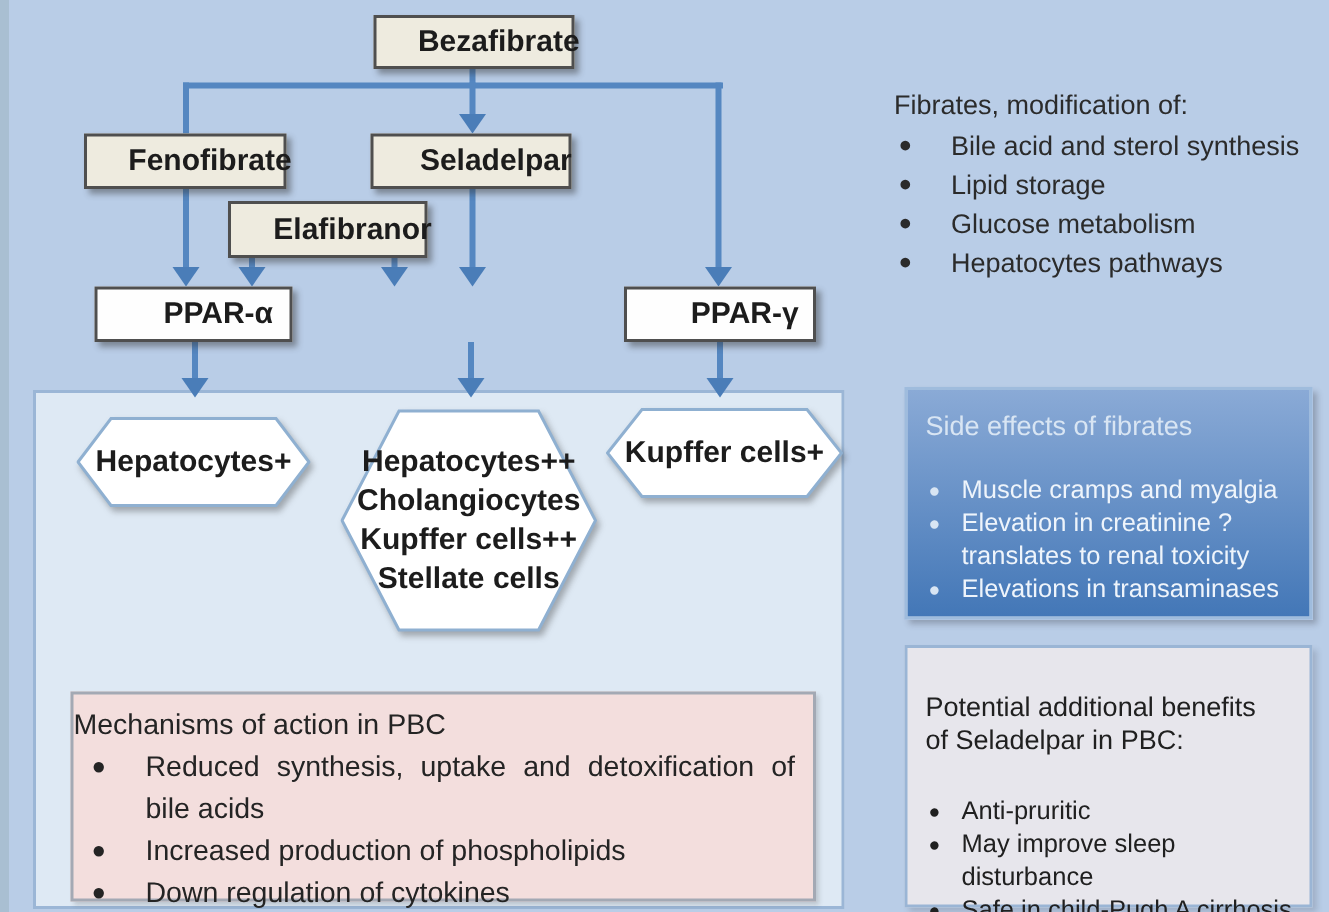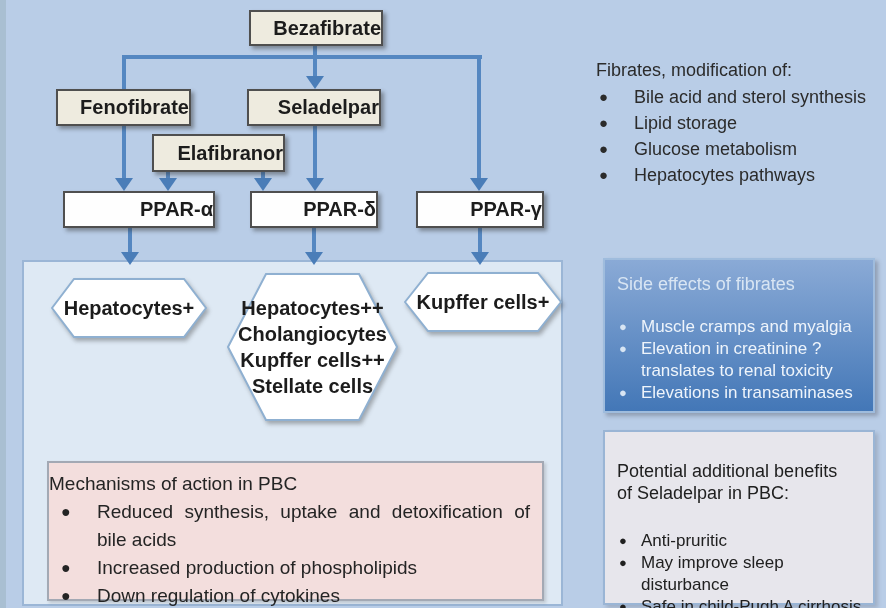--- a/index.html
+++ b/index.html
@@ -5,21 +5,21 @@
   html,body{margin:0;padding:0;background:#8ea6c0;}
   #stage{
     position:relative;width:886px;height:608px;overflow:hidden;
     background:#b9cde7;
     font-family:"Liberation Sans",sans-serif;
     color:#262626;
   }
   .edge-strip{position:absolute;left:0;top:0;width:6px;height:608px;background:#a9bfd2;}
   
   .node{
-    position:absolute;display:flex;align-items:center;justify-content:flex-end;
+    position:absolute;display:flex;align-items:center;justify-content:center;
     border:2px solid #4f4f4f;box-sizing:border-box;
     font-size:20px;font-weight:600;color:#1c1c1c;
     box-shadow:3px 3px 4px rgba(50,50,50,.45);
     padding-left:33px;
   }
   .drug{background:#eeebdf;}
   .ppar{background:#fefefe;}
   
   .stem{position:absolute;background:#5587c1;}
   .head{position:absolute;width:0;height:0;
@@ -112,25 +112,22 @@
   <div class="node drug" style="left:247px;top:89px;width:134px;height:37px;">
     <span>Seladelpar</span>
   </div>
   <div class="node drug" style="left:56px;top:89px;width:135px;height:37px;">
     <span>Fenofibrate</span>
   </div>
   <div class="node drug" style="left:152px;top:134px;width:133px;height:38px;">
     <span>Elafibranor</span>
   </div>
 
-  <div class="node ppar" style="left:63px;top:191px;width:152px;height:37px;">
+  <div class="node ppar" style="left:63px;top:191px;width:132px;height:37px;">
     <span>PPAR-α</span>
-  </div>
-  <div class="node ppar" style="left:250px;top:191px;width:128px;height:37px;">
-    <span>PPAR-δ</span>
   </div>
   <div class="node ppar" style="left:416px;top:191px;width:128px;height:37px;">
     <span>PPAR-γ</span>
   </div>
 
   <div class="hex" style="left:51px;top:277px;width:156px;height:62px;">
     <svg width="156" height="62" viewBox="0 0 156 62">
       <polygon points="1,31 23,2 133,2 155,31 133,60 23,60"></polygon>
     </svg>
     <div class="hex-label">Hepatocytes+</div>

